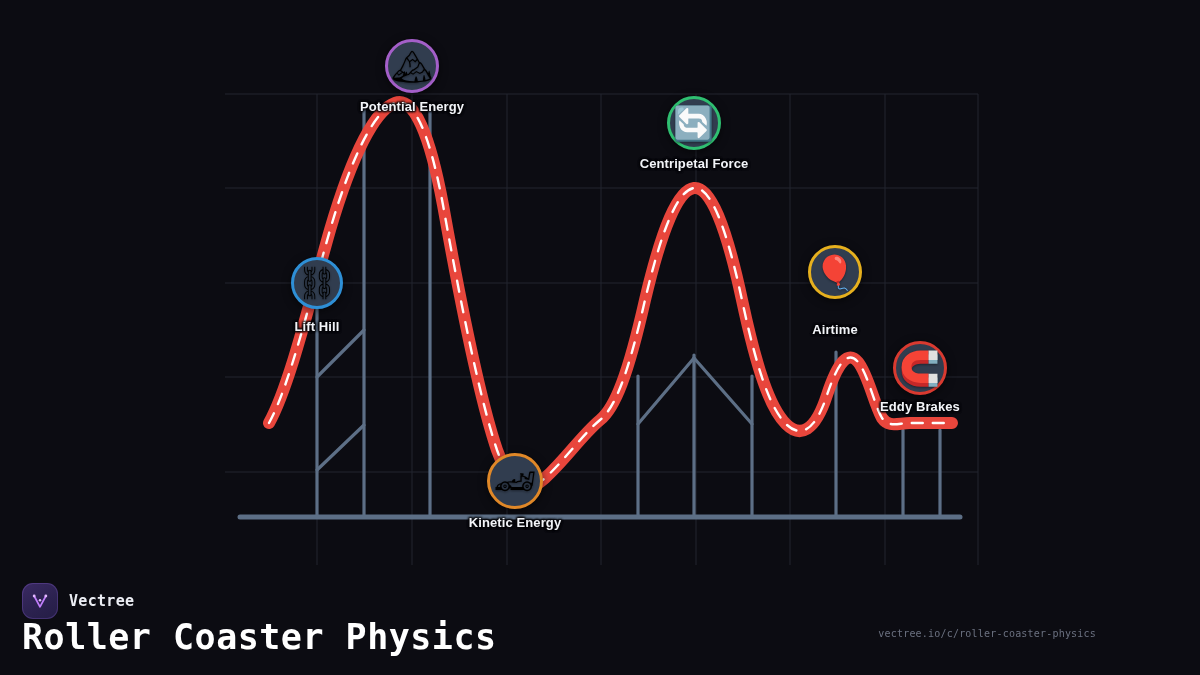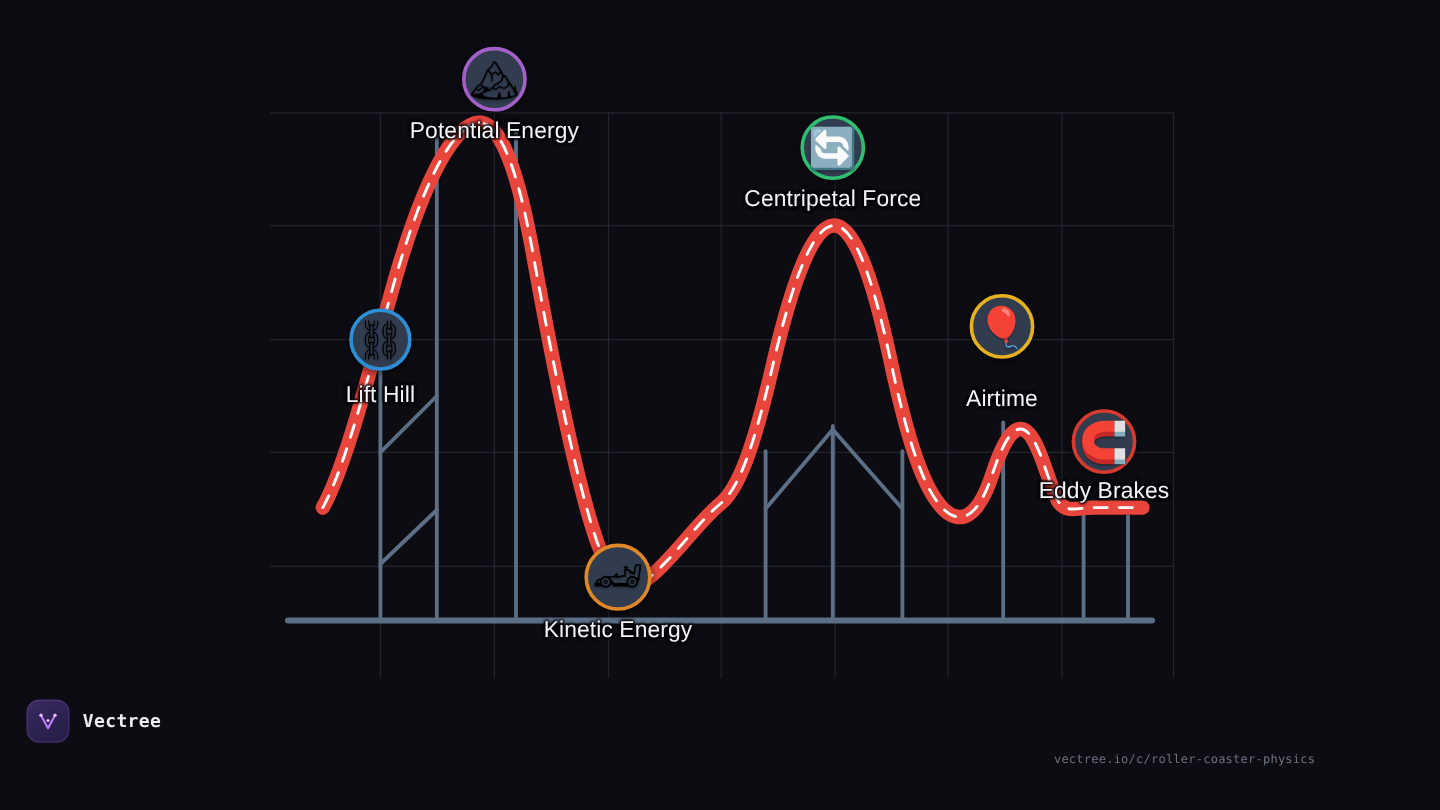--- a/index.html
+++ b/index.html
@@ -35,22 +35,22 @@
     line-height:1;
     font-family:"DejaVu Sans", sans-serif;
     filter:drop-shadow(0 1px 1px rgba(0,0,0,.4));
     user-select:none;
   }
   .node-label {
     position:absolute; left:50%; top:50%;
     transform:translateX(-50%);
     white-space:nowrap;
     color:#f2f4f8;
-    font-size:19px;
-    font-weight:normal;
+    font-size:13px;
+    font-weight:bold;
     letter-spacing:.1px;
     text-shadow:
       0 0 3px #0c0c12, 0 0 3px #0c0c12,
       1px 1px 2px rgba(0,0,0,.95), -1px 1px 2px rgba(0,0,0,.95),
       1px -1px 2px rgba(0,0,0,.95), -1px -1px 2px rgba(0,0,0,.95);
   }
 
   
   #footer {
     position:absolute; left:0; bottom:0; width:1120px; height:110px;
@@ -170,14 +170,15 @@
     <div id="brand-mark">
       <svg width="20" height="20" viewBox="0 0 24 24" aria-hidden="true">
         <path d="M5 6 L12 19 L19 6" fill="none" stroke="#c07dfb" stroke-width="2.1" stroke-linecap="round" stroke-linejoin="round"></path>
         <circle cx="5" cy="6" r="1.7" fill="#e3b9ff"></circle>
         <circle cx="19" cy="6" r="1.7" fill="#e3b9ff"></circle>
         <circle cx="12" cy="11.2" r="1.5" fill="#e3b9ff"></circle>
       </svg>
     </div>
     <div id="brand-name">Vectree</div>
   </div>
+  <div id="deck-title">Roller Coaster Physics</div>
   <div id="deck-url">vectree.io/c/roller-coaster-physics</div>
 </div>
 
 </body></html>

